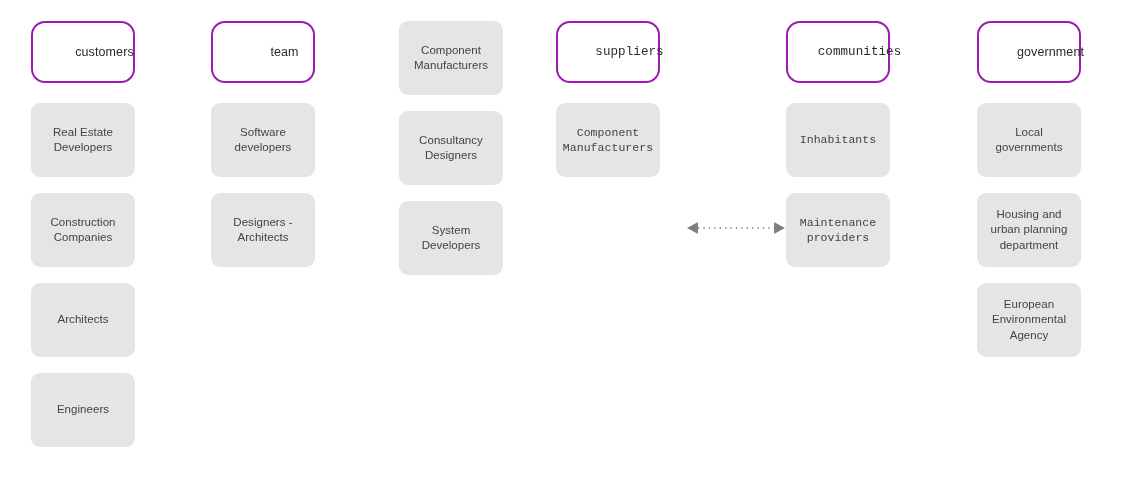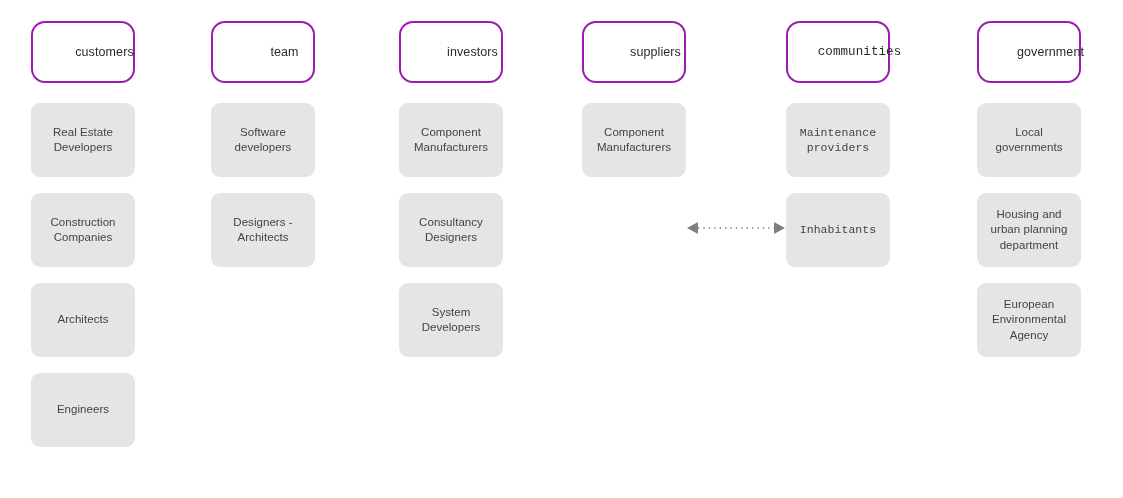--- a/index.html
+++ b/index.html
@@ -118,55 +118,52 @@
         <div class="node-card">
           <span class="node-label">Software
 developers</span>
         </div>
         <div class="node-card">
           <span class="node-label">Designers -
 Architects</span>
         </div>
       </div>
       <div class="column" style="left: 399px;">
-        <div class="cat-card">
-          <span class="cat-label">investors</span>
-        </div>
         <div class="node-card">
           <span class="node-label">Component
 Manufacturers</span>
         </div>
         <div class="node-card">
           <span class="node-label">Consultancy
 Designers</span>
         </div>
         <div class="node-card">
           <span class="node-label">System
 Developers</span>
         </div>
       </div>
-      <div class="column" style="left: 582px;">
+      <div class="column" style="left: 556px; font-family: Liberation Mono, monospace;">
         <div class="cat-card">
           <span class="cat-label">suppliers</span>
         </div>
         <div class="node-card">
           <span class="node-label">Component
 Manufacturers</span>
         </div>
       </div>
       <div class="column" style="left: 786px; font-family: Liberation Mono, monospace;">
         <div class="cat-card">
           <span class="cat-label">communities</span>
         </div>
         <div class="node-card">
+          <span class="node-label">Inhabitants</span>
+        </div>
+        <div class="node-card">
           <span class="node-label">Maintenance
 providers</span>
-        </div>
-        <div class="node-card">
-          <span class="node-label">Inhabitants</span>
         </div>
       </div>
       <div class="column" style="left: 977px;">
         <div class="cat-card">
           <span class="cat-label">government</span>
         </div>
         <div class="node-card">
           <span class="node-label">Local
 governments</span>
         </div>

